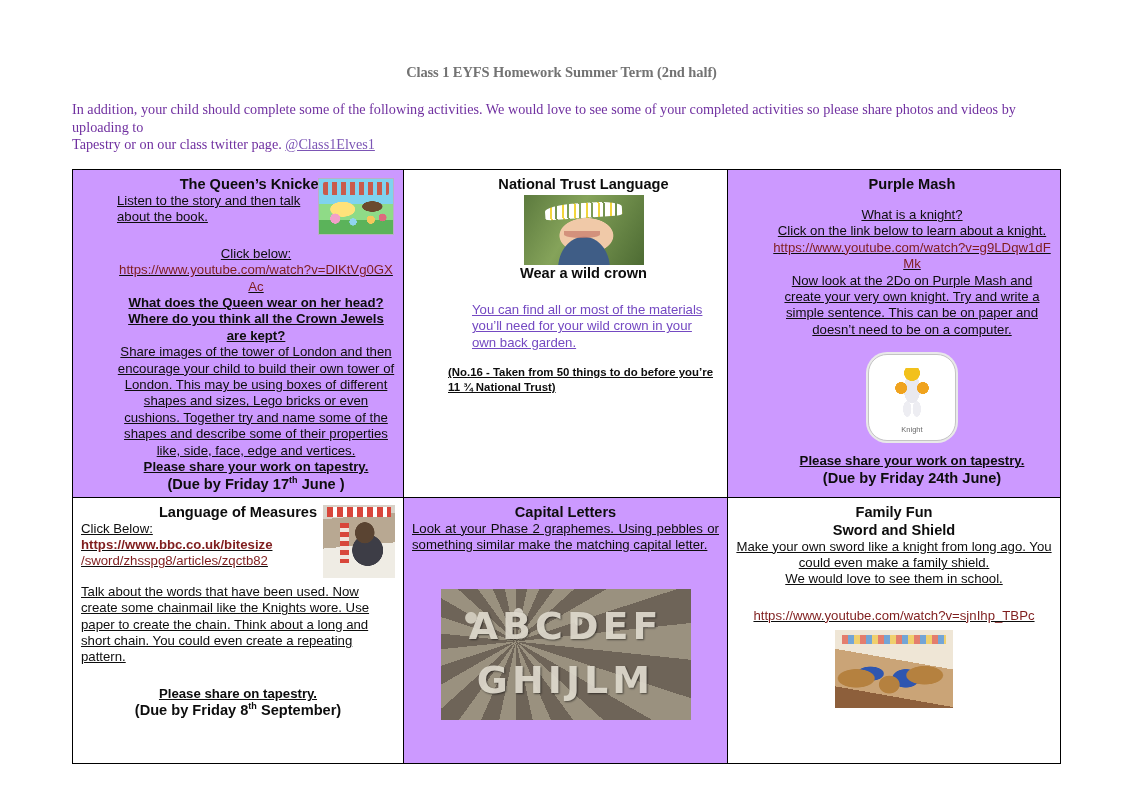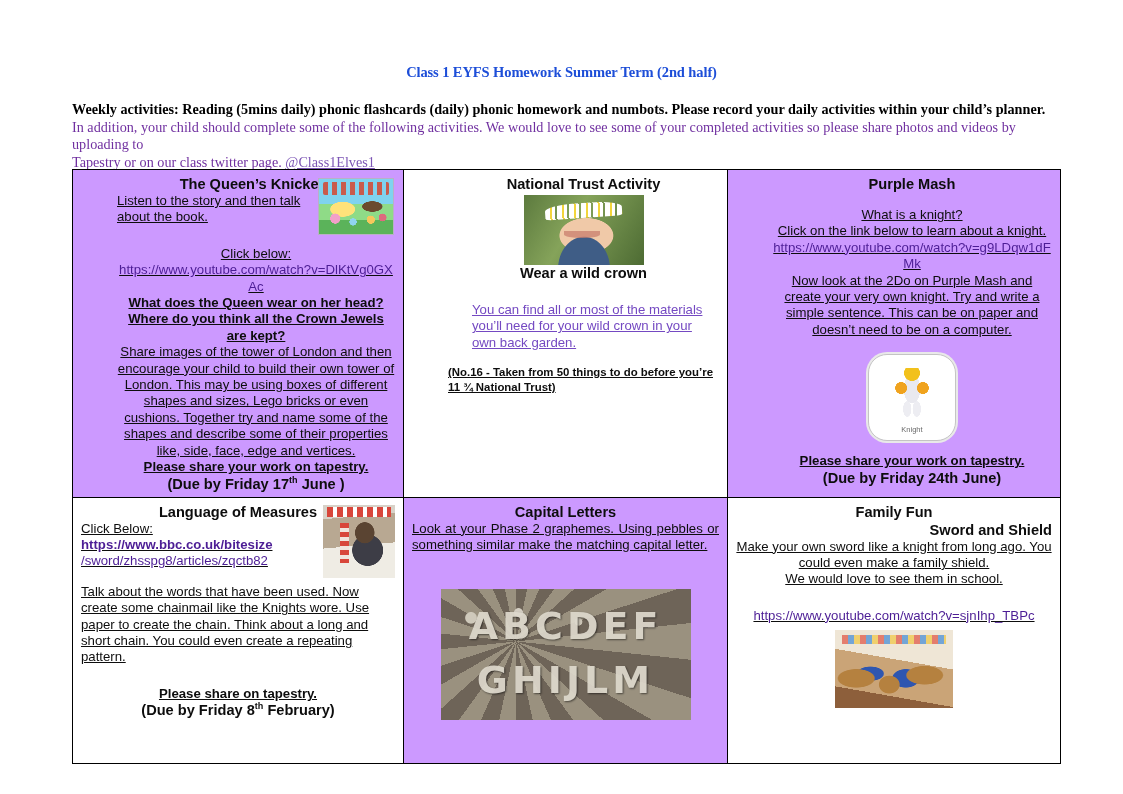--- a/index.html
+++ b/index.html
@@ -25,21 +25,21 @@
   .doc-title {
     position: absolute;
     left: 0;
     top: 64px;
     width: 1123px;
     text-align: center;
     font-family: "Liberation Serif", serif;
     font-weight: bold;
     font-size: 14.5px;
     letter-spacing: -0.1px;
-    color: #1d4ed8;
+    color: #737373;
   }
   .intro {
     position: absolute;
     left: 72px;
     top: 101px;
     width: 990px;
     font-family: "Liberation Serif", serif;
     font-size: 14.2px;
     line-height: 17.5px;
   }
@@ -85,36 +85,36 @@
   }
 
   
   .ctitle {
     text-align: center;
     font-weight: bold;
     font-size: 14.6px;
     line-height: 17px;
     color: #0d0d0d;
   }
-  .ctitle.sub { margin-top: 1px; text-align: right; }
+  .ctitle.sub { margin-top: 1px; }
 
   .ctext {
     font-size: 13.2px;
     line-height: 16.4px;
     color: #0d0d0d;
     text-decoration: underline;
   }
   .ctext.center { text-align: center; }
   .ctext.just   { text-align: justify; }
   .ctext.bold   { font-weight: bold; }
   .purple-text  { color: #7449c2; margin-left: 24px; }
   .small-note   { font-size: 11.4px; font-weight: bold; line-height: 15px; }
 
   a.lnk, .lnk {
-    color: #4c1d95;
+    color: #7f1d1d;
     text-decoration: none;
     word-break: break-all;
   }
   .lnk-bbc { color: #1878be; }
   .lnk-bbc.b { font-weight: bold; }
 
   .gap6  { height: 6px; }
   .gap10 { height: 10px; }
   .gap14 { height: 14px; }
   .gap20 { height: 20px; }
@@ -304,21 +304,20 @@
   }
 </style>
 </head>
 <body>
 
 <div class="page">
 
   <div class="doc-title">Class 1 EYFS Homework Summer Term (2nd half)</div>
 
   <div class="intro">
-    <div class="line1">Weekly activities:  Reading (5mins daily) phonic flashcards (daily) phonic homework and numbots. Please record your daily activities within your child’s planner.</div>
     <div class="line2">
       <span>In addition, your child should complete some of the following activities. We would love to see some of your completed activities so please share photos and videos by uploading to</span><br>
       <span>Tapestry or on our class twitter page.</span>
       <a class="twitter-link" href="#">@Class1Elves1</a>
     </div>
   </div>
 
   <table class="tbl">
     <colgroup>
       <col class="col-a">
@@ -341,21 +340,21 @@
             <div class="ctext center bold">What does the Queen wear on her head?</div>
             <div class="ctext center bold">Where do you think all the Crown Jewels are kept?</div>
             <div class="ctext center">Share images of the tower of London and then encourage your child to build their own tower of London. This may be using boxes of different shapes and sizes, Lego bricks or even cushions. Together try and name some of the shapes and describe some of their properties like, side, face, edge and vertices.</div>
             <div class="ctext center bold">Please share your work on tapestry.</div>
             <div class="ctitle"><span>(Due by Friday 17</span><sup>th</sup><span> June )</span></div>
           </div>
         </td>
 
         <td class="cell-white">
           <div class="cellpad">
-            <div class="ctitle">National Trust Activity</div>
+            <div class="ctitle">National Trust Language</div>
             <div class="img img-crown"></div>
             <div class="ctitle">Wear a wild crown</div>
             <div class="gap20"></div>
             <div class="ctext purple-text">You can find all or most of the materials you’ll need for your wild crown in your own back garden.</div>
             <div class="gap14"></div>
             <div class="ctext small-note">(No.16  - Taken from 50 things to do before you’re 11 ¾ National Trust)</div>
           </div>
         </td>
 
         <td class="cell-purple">
@@ -384,21 +383,21 @@
           <div class="cellpad">
             <div class="img img-measure"></div>
             <div class="ctitle">Language of Measures</div>
             <div class="ctext">Click Below:</div>
             <div class="ctext"><a class="lnk lnk-bbc b" href="#">https://www.bbc.co.uk/bitesize</a></div>
             <div class="ctext"><a class="lnk lnk-bbc" href="#">/sword/zhsspg8/articles/zqctb82</a></div>
             <div class="gap14"></div>
             <div class="ctext">Talk about the words that have been used. Now create some chainmail like the Knights wore. Use paper to create the chain. Think about a long and short chain. You could even create a repeating pattern.</div>
             <div class="gap20"></div>
             <div class="ctext center bold">Please share on tapestry.</div>
-            <div class="ctitle"><span>(Due by Friday 8</span><sup>th</sup><span> February)</span></div>
+            <div class="ctitle"><span>(Due by Friday 8</span><sup>th</sup><span> September)</span></div>
           </div>
         </td>
 
         <td class="cell-purple">
           <div class="cellpad">
             <div class="ctitle">Capital Letters</div>
             <div class="ctext just">Look at your Phase 2 graphemes. Using pebbles or something similar make the matching capital letter.</div>
             <div class="gap20"></div>
             <div class="img-pebbles">
               <div class="pebble-text">

